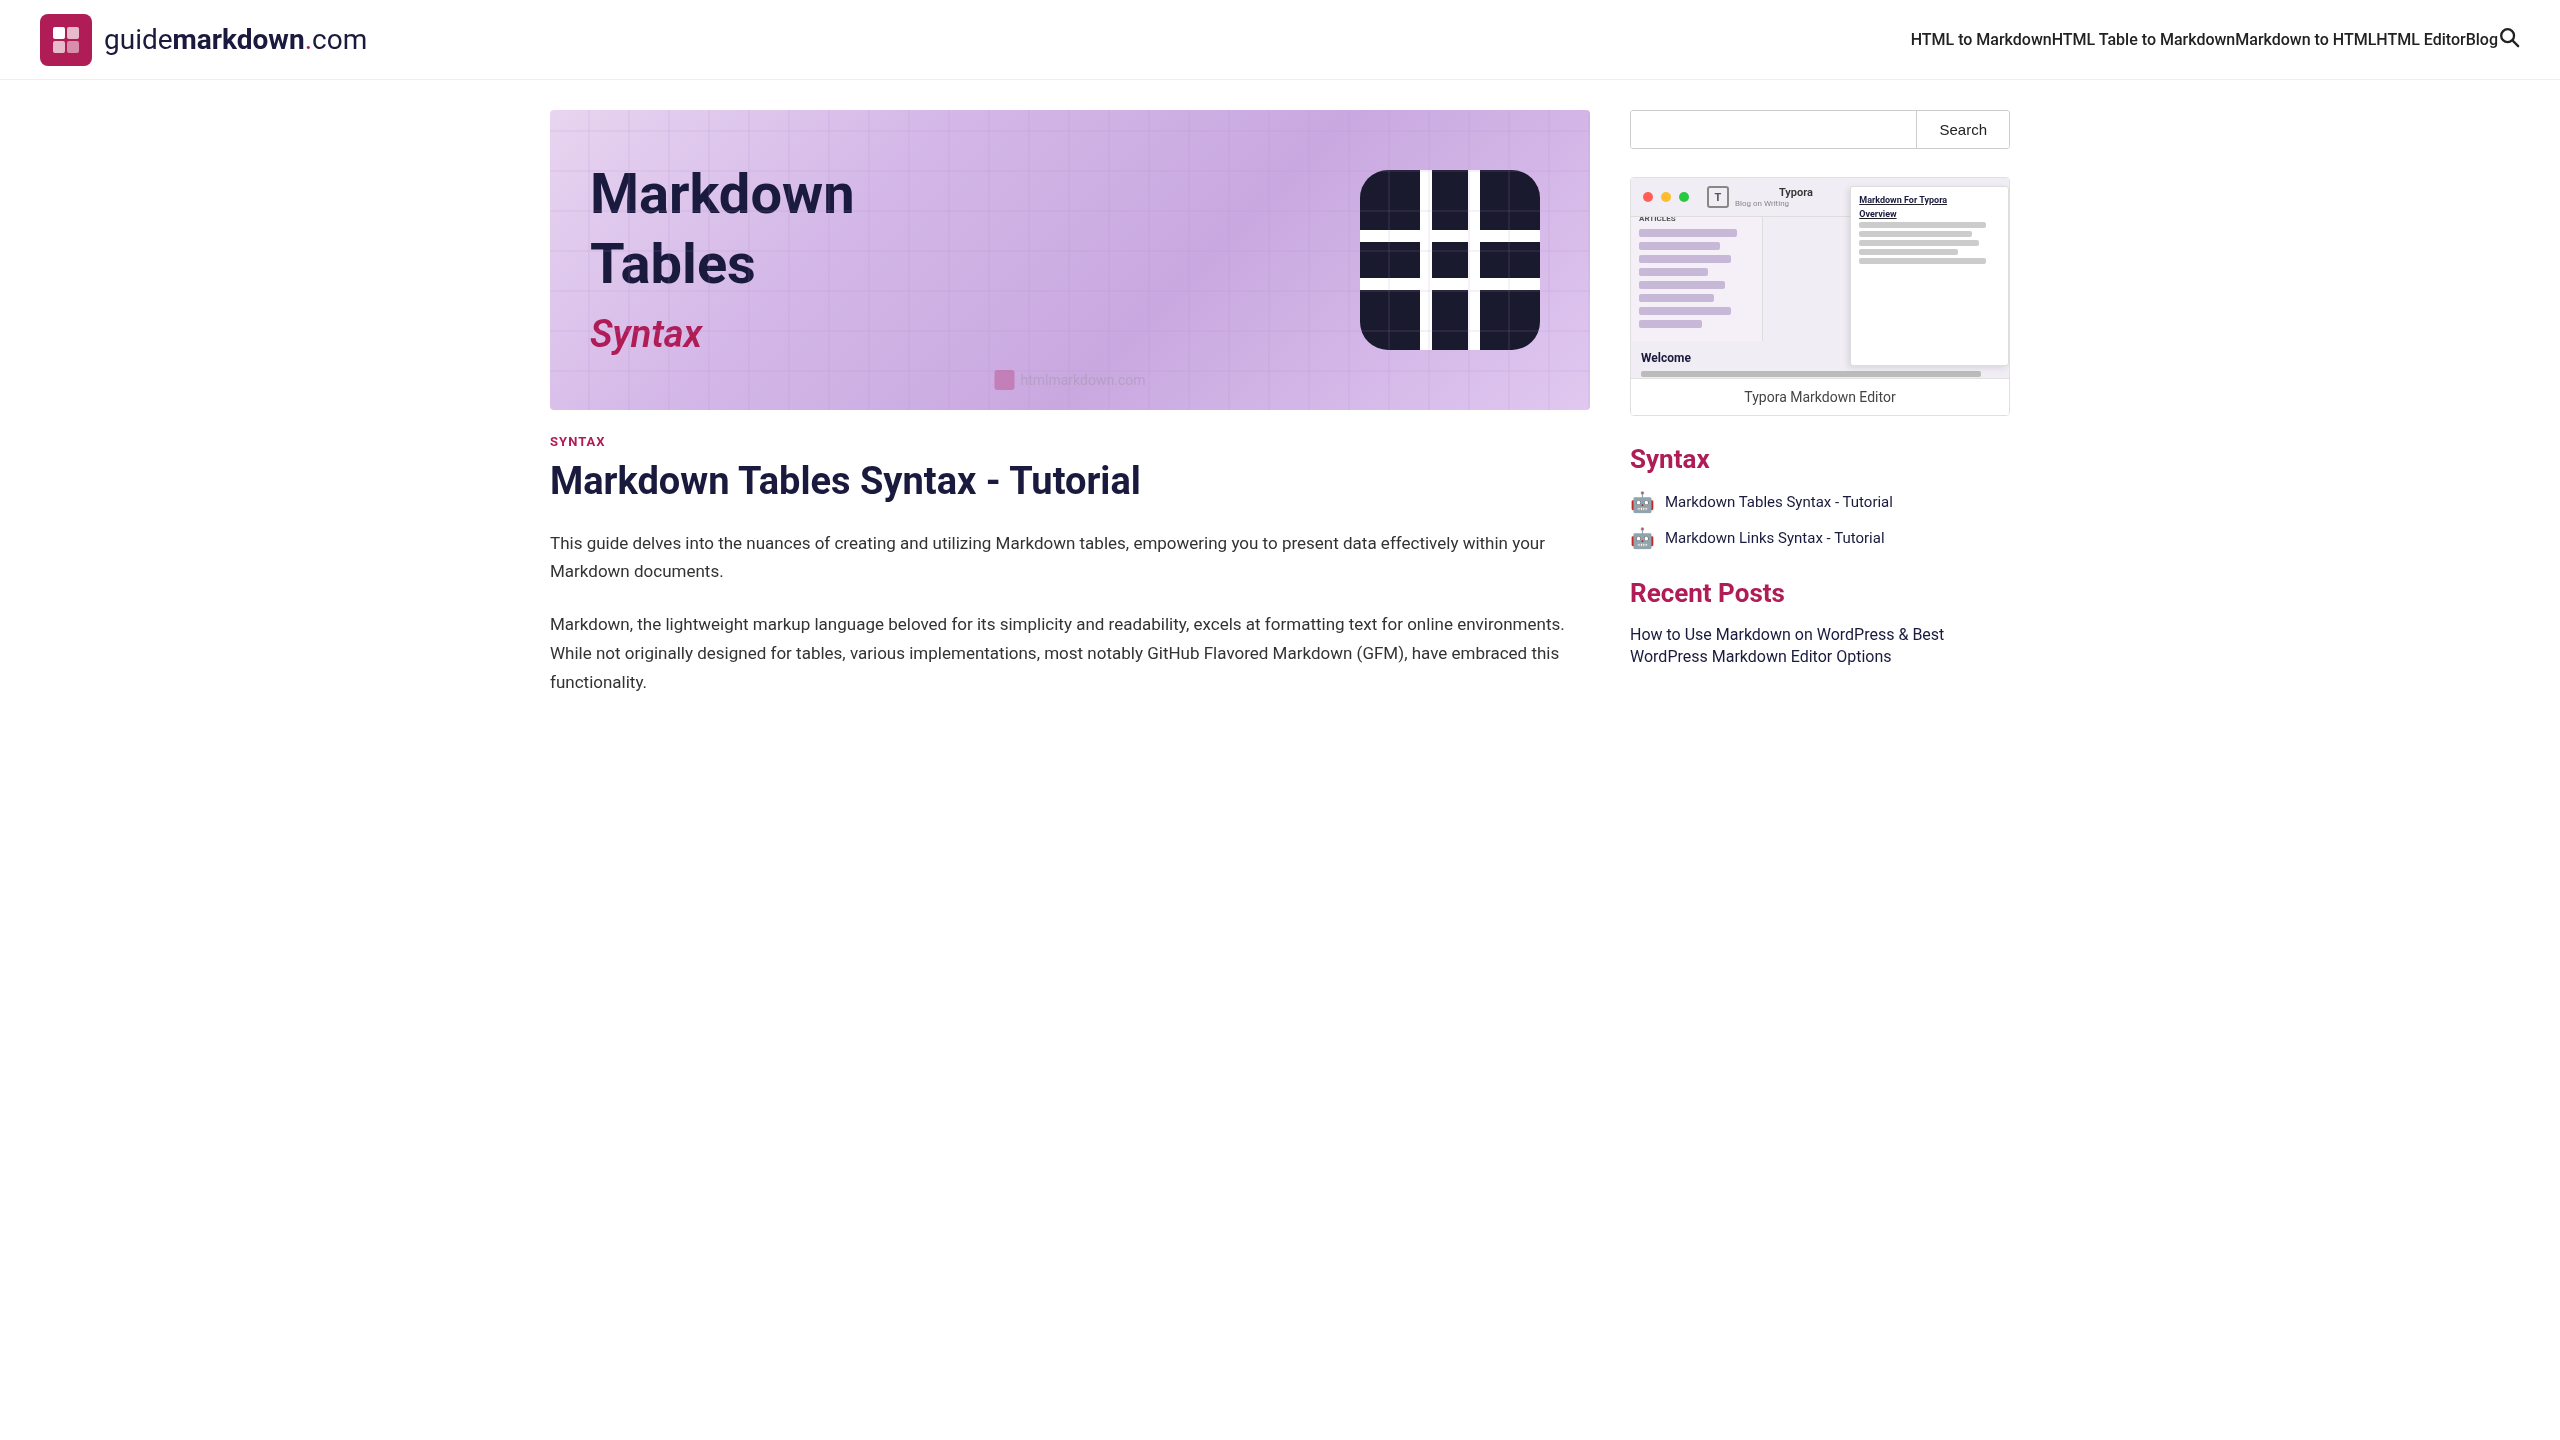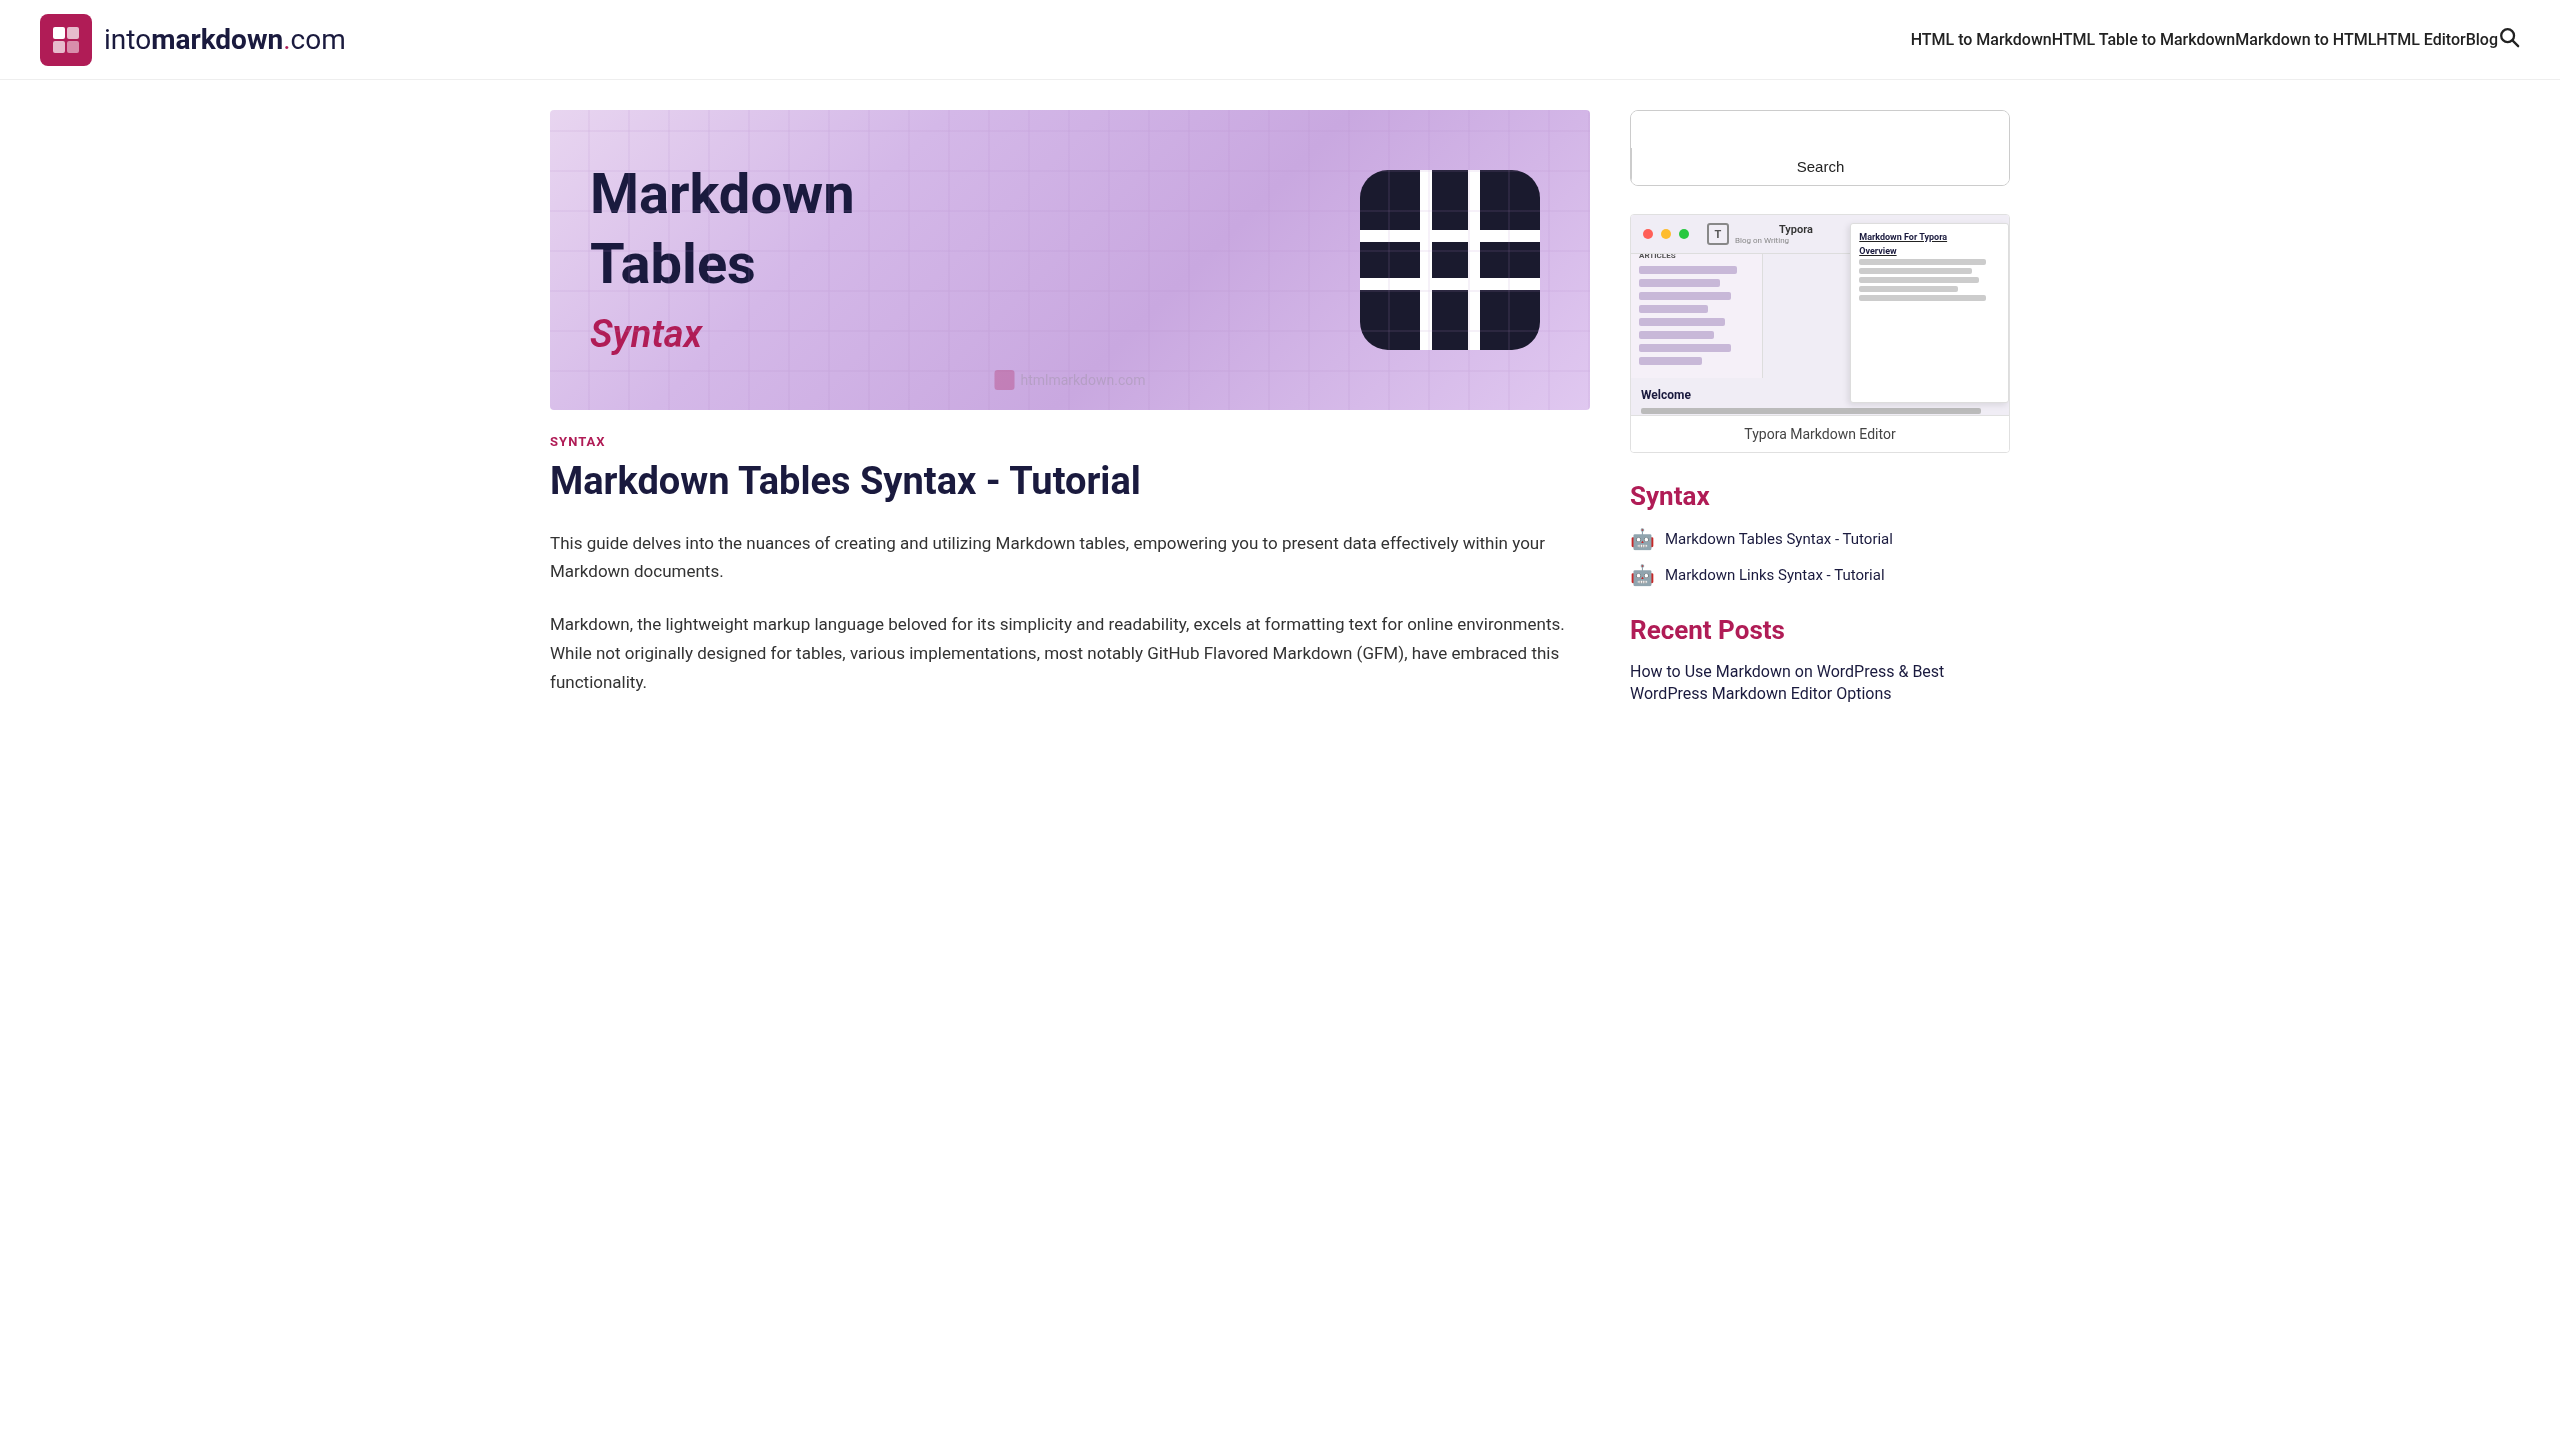--- a/index.html
+++ b/index.html
@@ -184,24 +184,23 @@
       font-size: 17px;
       line-height: 1.7;
       color: #333;
       margin-bottom: 24px;
     }
 
     
     .search-box {
       display: flex;
       border: 1px solid #ccc;
-      border-radius: 8px;
+      border-radius: 3px;
       margin-bottom: 28px;
       overflow: hidden;
-      flex-direction: column;
     }
     .search-input {
       flex: 1;
       padding: 10px 14px;
       border: none;
       outline: none;
       font-size: 15px;
     }
     .search-button {
       padding: 10px 22px;
@@ -355,21 +354,21 @@
   <a class="logo" href="#">
     <div class="logo-icon">
       <svg width="30" height="30" viewBox="0 0 30 30" fill="none">
         <rect x="2" y="2" width="12" height="12" rx="2" fill="white"></rect>
         <rect x="16" y="2" width="12" height="12" rx="2" fill="white" opacity="0.7"></rect>
         <rect x="2" y="16" width="12" height="12" rx="2" fill="white" opacity="0.7"></rect>
         <rect x="16" y="16" width="12" height="12" rx="2" fill="white" opacity="0.5"></rect>
       </svg>
     </div>
     <span class="logo-text">
-      <span class="html">into</span><span class="markdown">markdown</span><span class="dot">.</span><span class="com">com</span>
+      <span class="html">guide</span><span class="markdown">markdown</span><span class="dot">.</span><span class="com">com</span>
     </span>
   </a>
   <nav>
     <a href="#">HTML to Markdown</a>
     <a href="#">HTML Table to Markdown</a>
     <a href="#">Markdown to HTML</a>
     <a href="#">HTML Editor</a>
     <a href="#">Blog</a>
     <button class="search-icon-btn">
       <svg width="22" height="22" viewBox="0 0 24 24" fill="none" stroke="#222" stroke-width="2.5" stroke-linecap="round">

